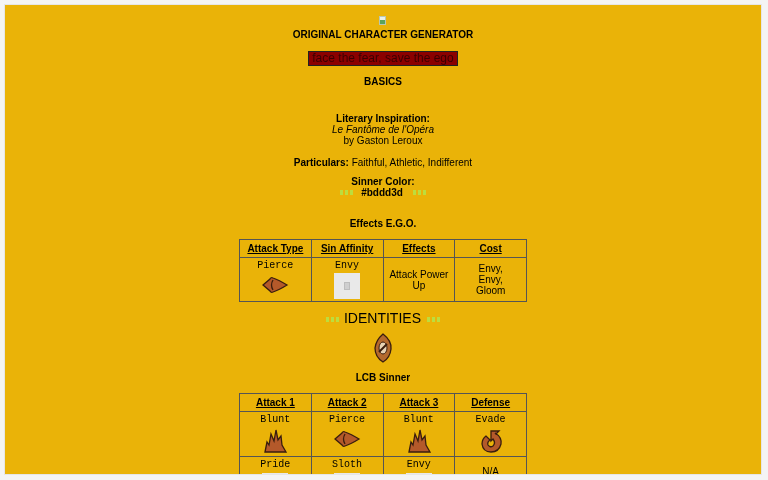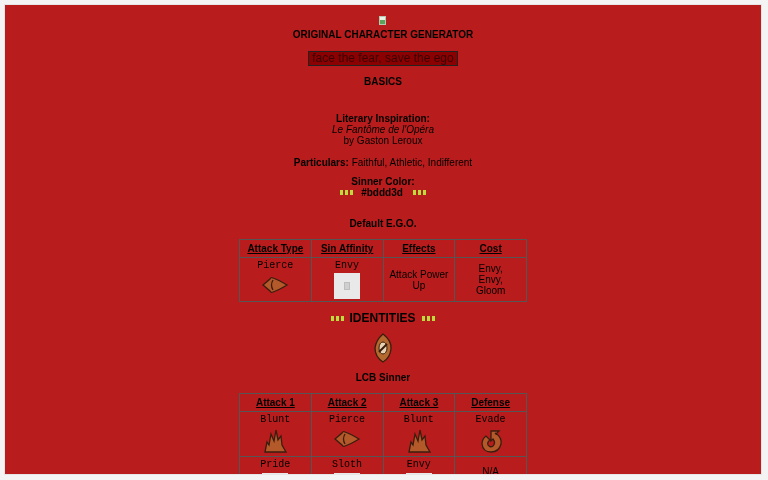--- a/index.html
+++ b/index.html
@@ -5,21 +5,21 @@
   html, body { margin: 0; padding: 0; }
   body {
     width: 768px; height: 480px; overflow: hidden;
     background: #f4f4f4;
     font-family: "Liberation Sans", sans-serif;
     color: #000;
     position: relative;
   }
   .frame {
     position: absolute; left: 4px; top: 4px; width: 758px; height: 471px;
-    background: #b91c1c;
+    background: #eab308;
     border: 1px solid #e6e6e6;
     box-sizing: border-box;
     overflow: hidden;
   }
   .content { width: 100%; text-align: center; font-size: 10px; line-height: 11px; }
   .broken-img {
     display: inline-block; width: 10px; height: 10px; margin-top: 11px;
     position: relative;
   }
   .broken-img .pg { position: absolute; left: 1px; top: 0; width: 7px; height: 9px; background: #e9f0e6; border: 1px solid #b8c7b2; box-sizing: border-box; }
@@ -49,21 +49,21 @@
   table.grid th { font-weight: bold; height: 13px; padding: 2px; text-decoration: underline; }
   .cell-top { vertical-align: top !important; font-family: Liberation Mono, monospace; }
   .icon-wrap { display: block; margin: 3px auto 0; width: 28px; height: 22px; }
   .sin-img {
     display: block; margin: 2px auto 0; width: 26px; height: 26px;
     background: #e9e9e9; position: relative;
   }
   .sin-img::after { content: ""; position: absolute; left: 10px; top: 9px; width: 6px; height: 8px; background: #cfcfcf; border: 1px solid #bdbdbd; box-sizing: border-box; }
   .sin-img.small { width: 26px; height: 10px; margin-top: 3px; }
   .sin-img.small::after { left: 9px; top: 5px; width: 8px; height: 3px; }
-  .ident-h { font-weight: bold; font-size: 12px; line-height: 14px; }
+  .ident-h { font-weight: normal; font-size: 14px; line-height: 14px; }
   .identity-icon { display: block; margin: 8px auto 0; width: 20px; height: 30px; }
 </style>
 </head>
 <body>
 
 <div class="frame">
 <div class="content">
 
   <span class="broken-img"><span class="pg"></span><span class="pic"></span></span>
   <div class="title">ORIGINAL CHARACTER GENERATOR</div>
@@ -83,21 +83,21 @@
     <span>Faithful, Athletic, Indifferent</span>
   </div>
 
   <div class="block" style="margin-top:8px">
     <div class="label-b">Sinner Color:</div>
     <div class="color-row">
       <span style="margin-right:7px"><span class="sq"></span><span class="sq"></span><span class="sq"></span></span><span>#bddd3d</span><span style="margin-left:9px"><span class="sq"></span><span class="sq"></span><span class="sq"></span></span>
     </div>
   </div>
 
-  <div class="section-h" style="margin-top:20px">Default E.G.O.</div>
+  <div class="section-h" style="margin-top:20px">Effects E.G.O.</div>
 
   <div style="margin-top:10px">
   <table class="grid">
     <tbody>
             <tr>
       <th>Attack Type</th>
       <th>Sin Affinity</th>
       <th>Effects</th>
       <th>Cost</th>
     </tr>

